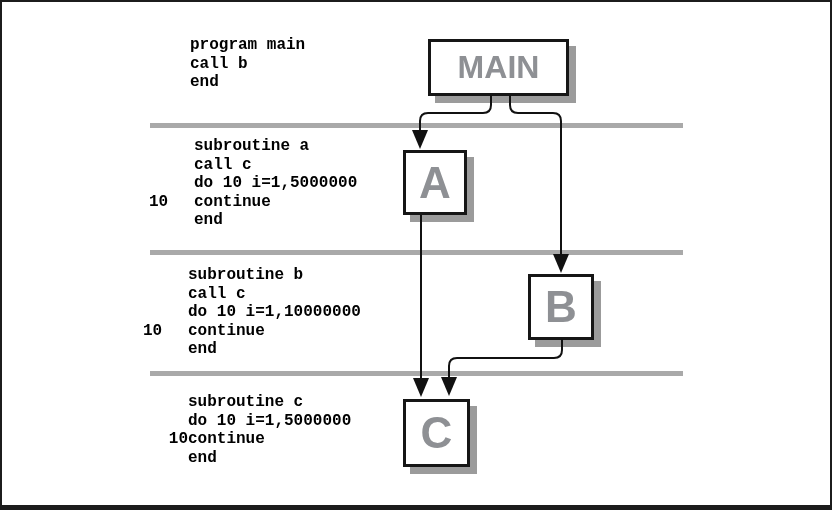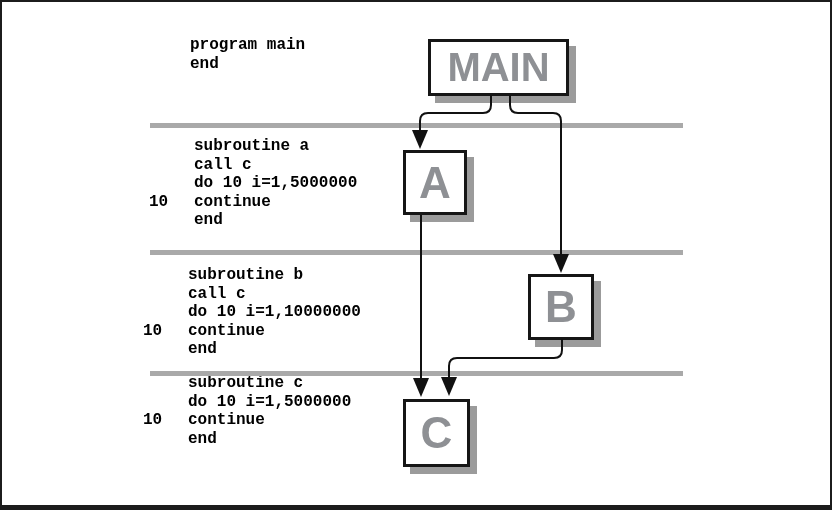--- a/index.html
+++ b/index.html
@@ -25,21 +25,21 @@
     font-size:16px;
     line-height:18.5px;
     color:#000;
     white-space:pre;
   }
   .code-line{display:flex;}
   .code-line .lab{display:inline-block;width:45px;}
   #block-main{left:145px;top:36px;}
   #block-sub-a{left:149px;top:137px;}
   #block-sub-b{left:143px;top:266px;}
-  #block-sub-c{left:143px;top:374px;}
+  #block-sub-c{left:143px;top:393px;text-align:right;}
   
   .divider{
     position:absolute;
     left:150px;width:533px;height:5px;
     background:var(--divider,#a9a9a9);
   }
   #divider-1{top:123px;}
   #divider-2{top:250px;}
   #divider-3{top:371px;}
   
@@ -47,21 +47,21 @@
     position:absolute;
     box-sizing:border-box;
     background:#fff;
     border:3px solid var(--box-border,#161616);
     box-shadow:7px 7px 0 var(--shadow,#9b9b9b);
     display:flex;align-items:center;justify-content:center;
     color:var(--box-label,#8e9094);
     font-weight:bold;
     letter-spacing:0px;
   }
-  #node-main{left:428px;top:39px;width:141px;height:57px;font-size:40px;}
+  #node-main{left:428px;top:39px;width:141px;height:57px;font-size:32px;}
   #node-a{left:403px;top:150px;width:64px;height:65px;font-size:44px;}
   #node-b{left:528px;top:274px;width:66px;height:66px;font-size:44px;}
   #node-c{left:403px;top:399px;width:67px;height:68px;font-size:44px;}
   
   #arrows{
     position:absolute;inset:0;
     pointer-events:none;
   }
   #arrows path{
     fill:none;
@@ -71,21 +71,21 @@
   #arrows polygon{
     fill:var(--arrow,#111);
     stroke:none;
   }
 </style>
 </head>
 <body>
 
 <div id="canvas" style="--divider: #a9a9a9; --box-label: #8e9094; --box-border: #161616; --shadow: #9b9b9b; --arrow: #111111;">
 
-  <div class="code-block" id="block-main"><div class="code-line"><span class="lab"></span><span class="code">program main</span></div><div class="code-line"><span class="lab"></span><span class="code">end</span></div></div>
+  <div class="code-block" id="block-main"><div class="code-line"><span class="lab"></span><span class="code">program main</span></div><div class="code-line"><span class="lab"></span><span class="code">call b</span></div><div class="code-line"><span class="lab"></span><span class="code">end</span></div></div>
   <div class="code-block" id="block-sub-a"><div class="code-line"><span class="lab"></span><span class="code">subroutine a</span></div><div class="code-line"><span class="lab"></span><span class="code">call c</span></div><div class="code-line"><span class="lab"></span><span class="code">do 10 i=1,5000000</span></div><div class="code-line"><span class="lab">10</span><span class="code">continue</span></div><div class="code-line"><span class="lab"></span><span class="code">end</span></div></div>
   <div class="code-block" id="block-sub-b"><div class="code-line"><span class="lab"></span><span class="code">subroutine b</span></div><div class="code-line"><span class="lab"></span><span class="code">call c</span></div><div class="code-line"><span class="lab"></span><span class="code">do 10 i=1,10000000</span></div><div class="code-line"><span class="lab">10</span><span class="code">continue</span></div><div class="code-line"><span class="lab"></span><span class="code">end</span></div></div>
   <div class="code-block" id="block-sub-c"><div class="code-line"><span class="lab"></span><span class="code">subroutine c</span></div><div class="code-line"><span class="lab"></span><span class="code">do 10 i=1,5000000</span></div><div class="code-line"><span class="lab">10</span><span class="code">continue</span></div><div class="code-line"><span class="lab"></span><span class="code">end</span></div></div>
 
   <div class="divider" id="divider-1"></div>
   <div class="divider" id="divider-2"></div>
   <div class="divider" id="divider-3"></div>
 
   <div class="node" id="node-main">
     <span>MAIN</span>

